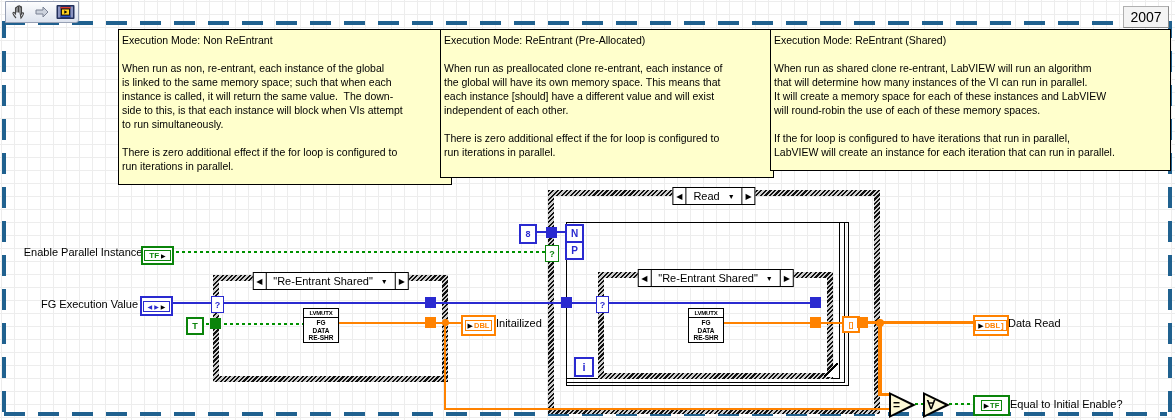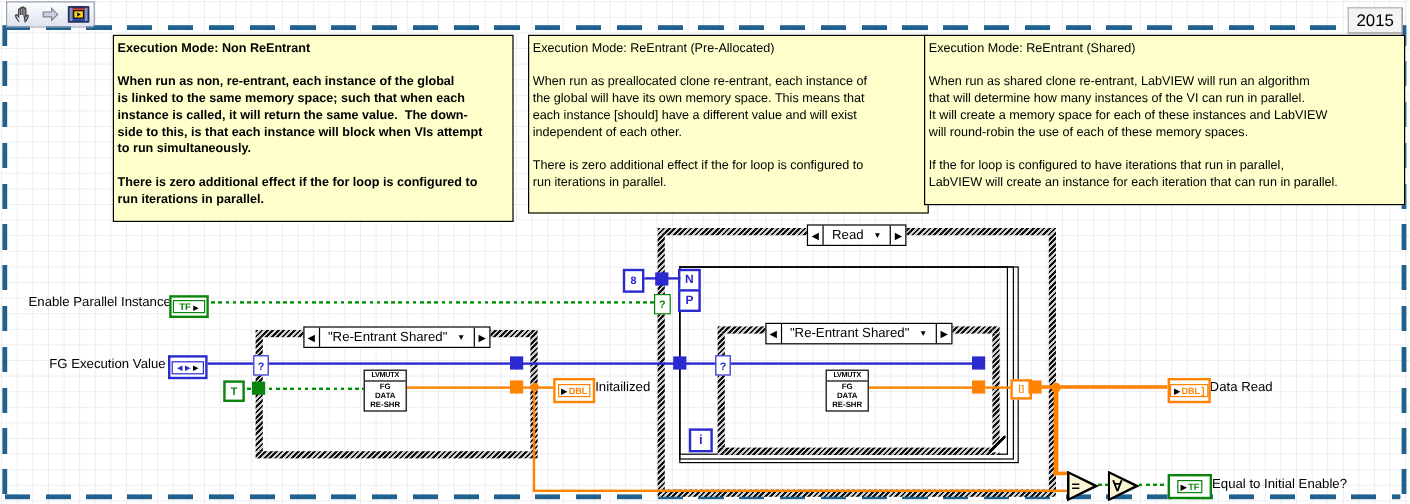--- a/index.html
+++ b/index.html
@@ -77,23 +77,23 @@
           <rect x="2" y="2.5" width="2.5" height="11" fill="#8a93c0"></rect>
           <rect x="14.5" y="2.5" width="2.5" height="11" fill="#8a93c0"></rect>
           <rect x="4.5" y="3" width="10" height="1.6" fill="#e03a2f"></rect>
           <rect x="4.5" y="11.5" width="10" height="1.6" fill="#2a54c5"></rect>
           <rect x="5.5" y="5" width="8" height="6" fill="#ffd21f" stroke="#000" stroke-width="0.8"></rect>
           <path d="M8.3 6.3l3 1.7-3 1.7z" fill="#000"></path>
         </svg>
     </div>
   </div>
 
-  <div class="abs verbox" style="left:1123px;top:6px;width:44px;height:20px;">2015</div>
-
-  <div class="abs comment" style="left:94px;top:29px;width:326px;height:148px;font-weight:bold;">Execution Mode: Non ReEntrant
+  <div class="abs verbox" style="left:1123px;top:6px;width:44px;height:20px;">2007</div>
+
+  <div class="abs comment" style="left:118px;top:29px;width:326px;height:148px;">Execution Mode: Non ReEntrant
 
 When run as non, re-entrant, each instance of the global
 is linked to the same memory space; such that when each
 instance is called, it will return the same value.  The down-
 side to this, is that each instance will block when VIs attempt
 to run simultaneously.
 
 There is zero additional effect if the for loop is configured to
 run iterations in parallel.</div>
   <div class="abs comment" style="left:440px;top:29px;width:326px;height:141px;">Execution Mode: ReEntrant (Pre-Allocated)

